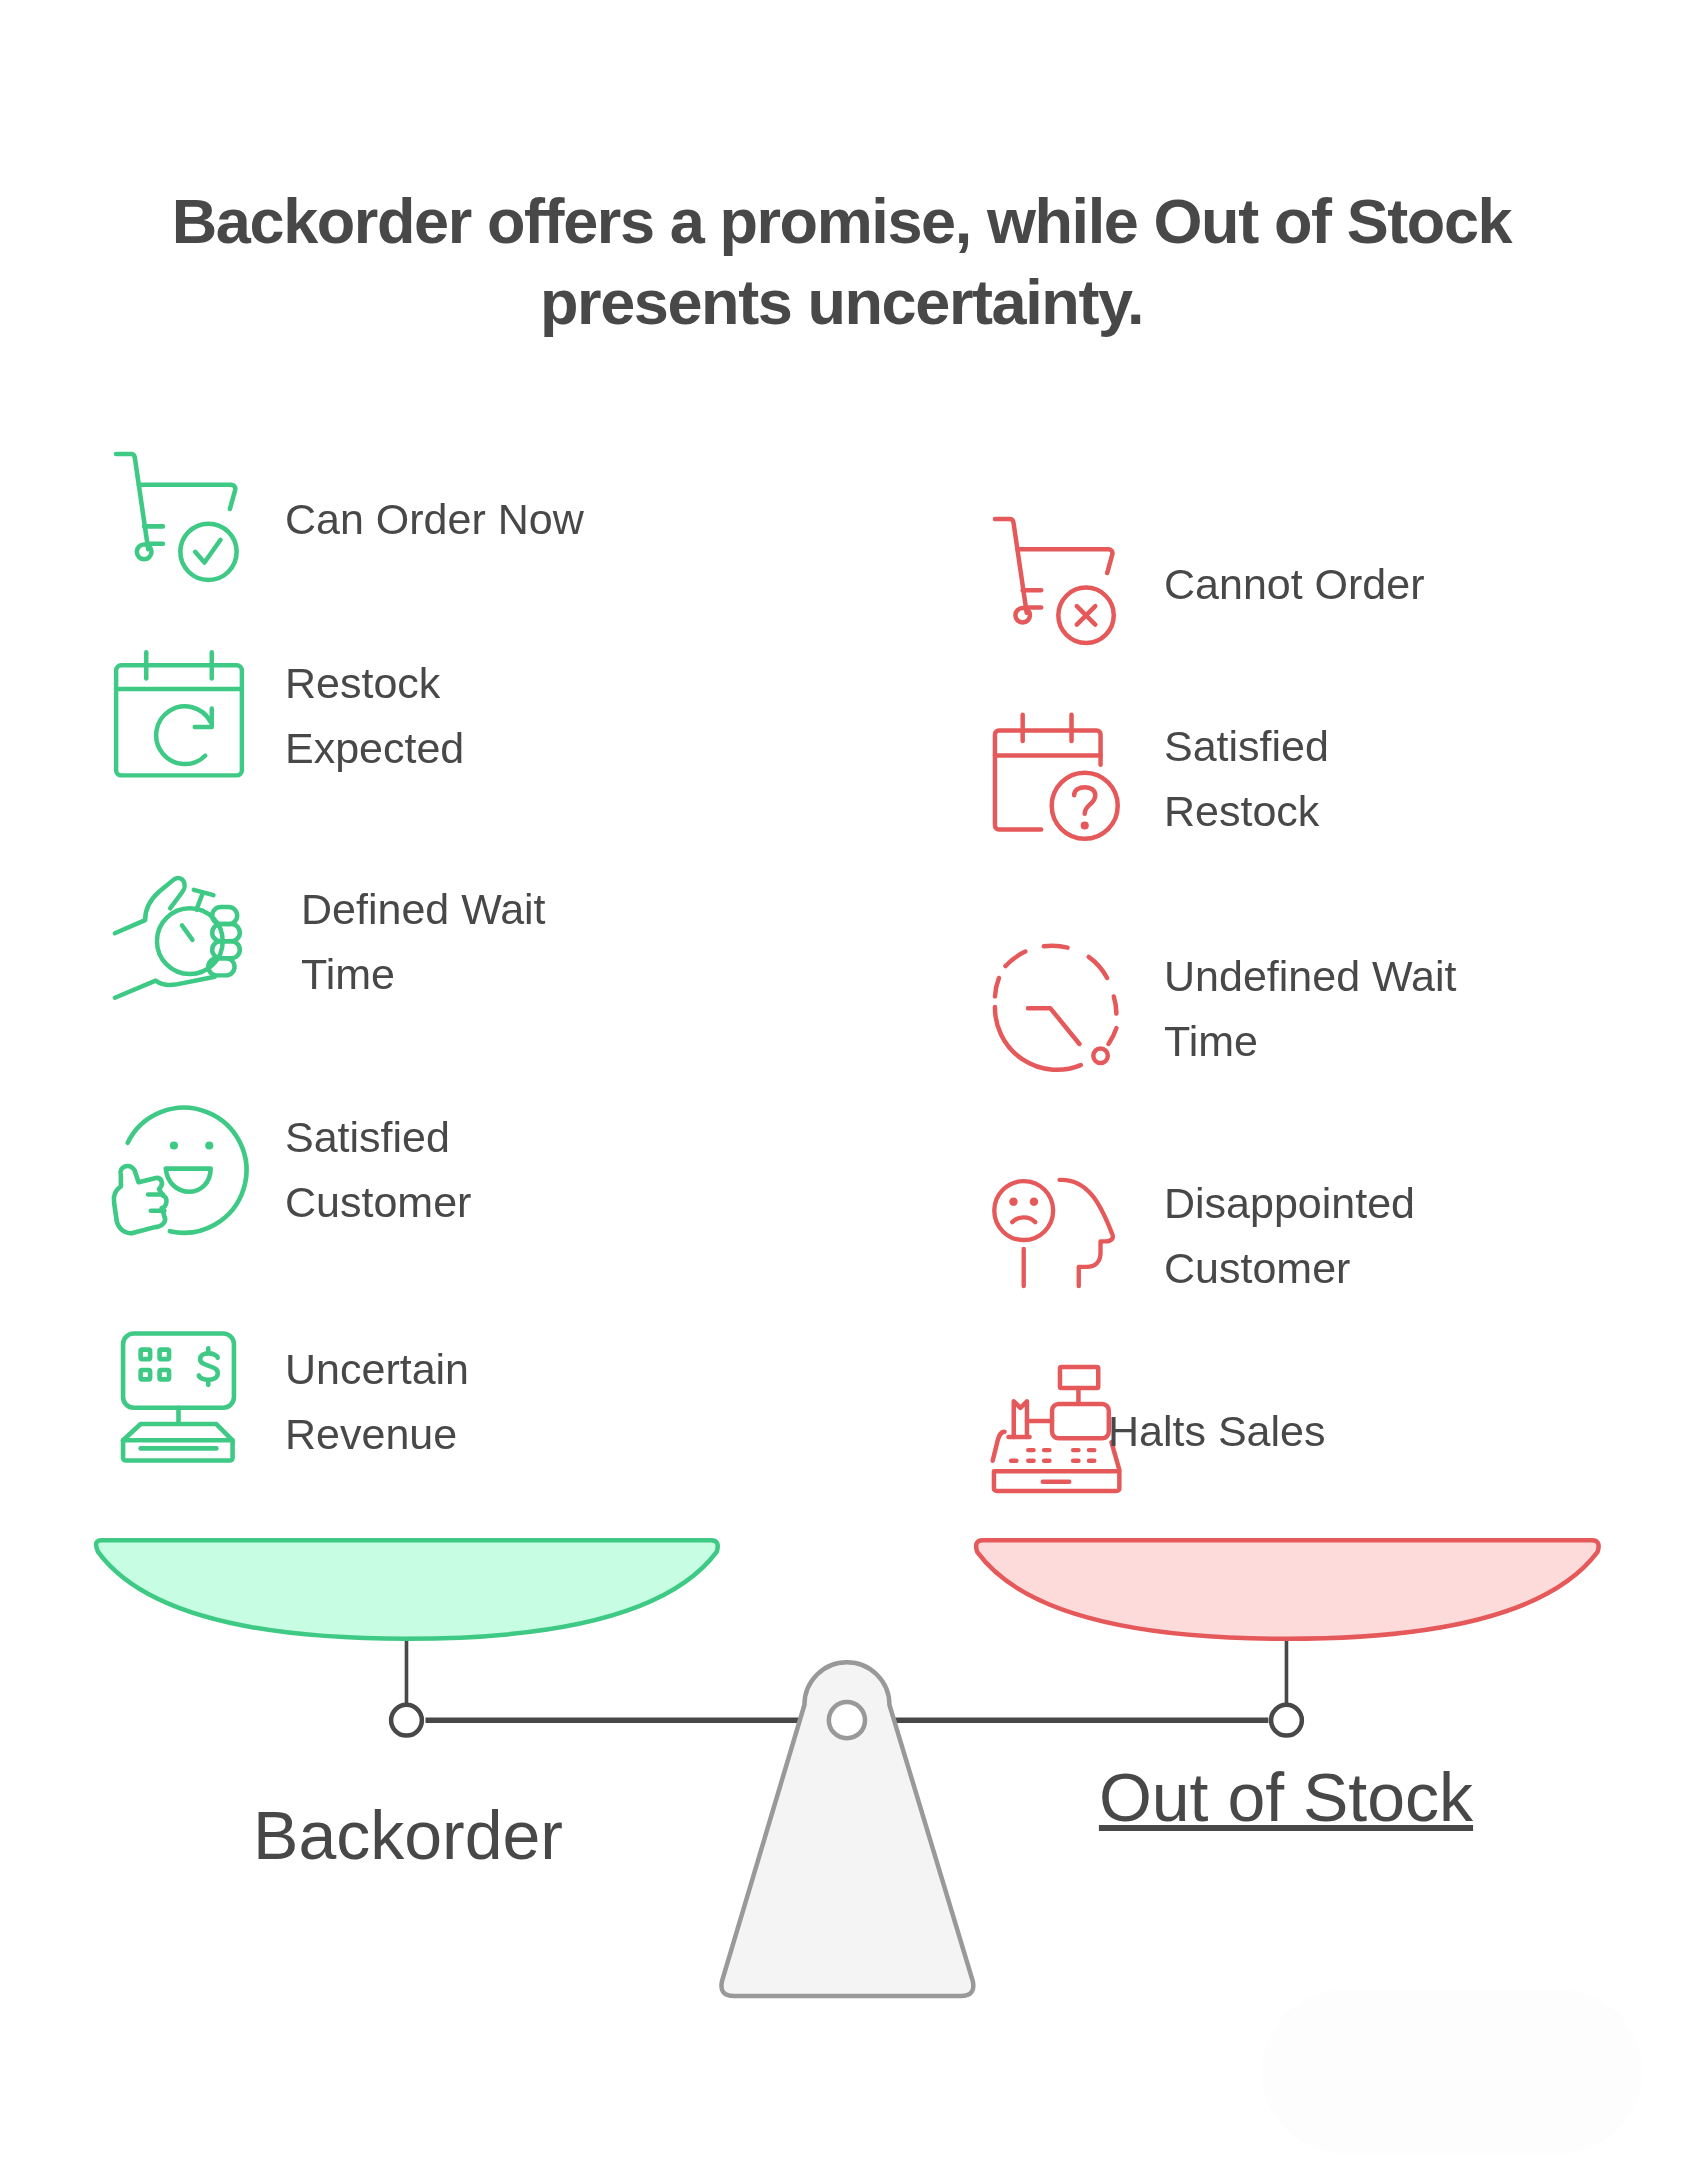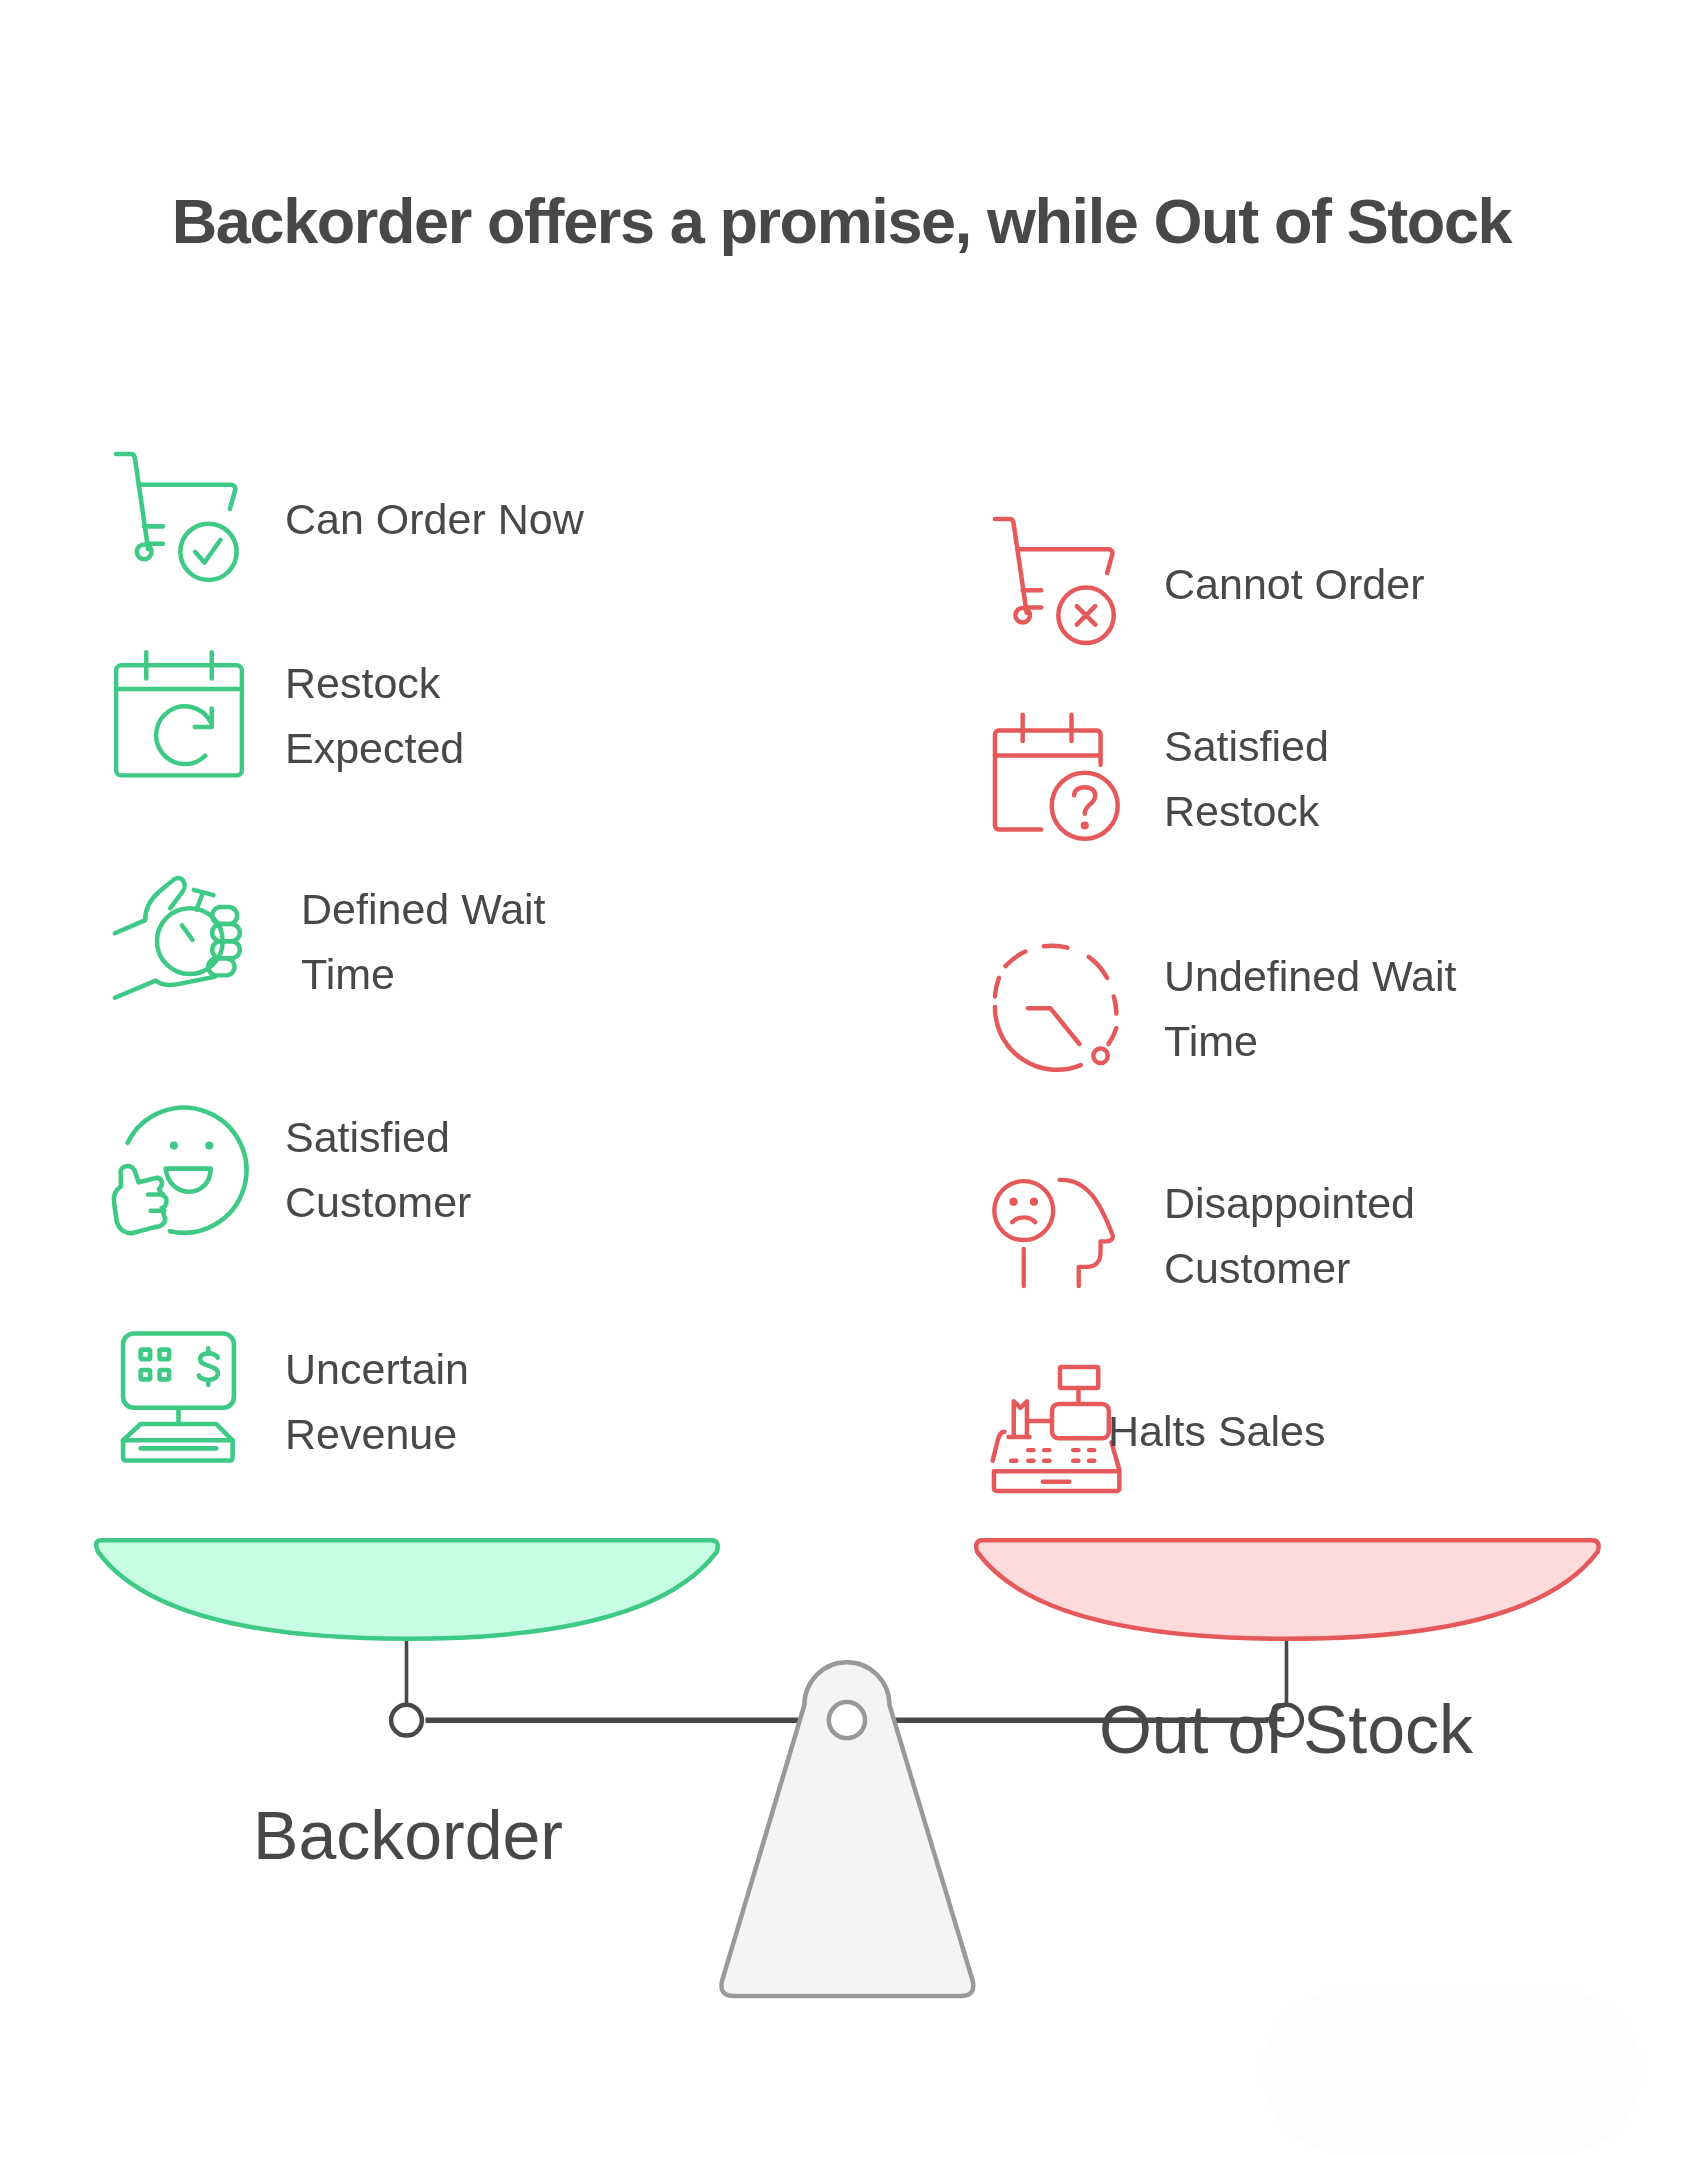--- a/index.html
+++ b/index.html
@@ -21,20 +21,21 @@
   .side-label { position: absolute; font-size: 68px; line-height: 58px; color: #484848; text-align: center; width: 452px; white-space: nowrap; }
   .blob { position: absolute; left: 1262px; top: 1990px; width: 380px; height: 163px; background: #fdfdfd; border-radius: 81px; }
 </style>
 </head>
 <body>
 
 <div class="canvas">
 
   <div class="title">
     <span>Backorder offers a promise, while Out of Stock</span>
+    <span>presents uncertainty.</span>
   </div>
 
   <div>
 
     <div class="item">
       <div class="icon g" style="left:112px; top:450px; width:134px; height:134px;">
         <svg viewBox="0 0 100 100">
           <path class="ic" d="M3 3 H14 a3 3 0 0 1 3 2.5 L27 74"></path>
           <path class="ic" d="M20 26 H89 a3 3 0 0 1 3 3.5 L88 44"></path>
           <path class="ic" d="M24 57 H38"></path>
@@ -235,17 +236,17 @@
 
     <path d="M112 1703 H786 Q796 1703 792 1716 Q720 1812 449 1812 Q178 1812 108 1716 Q102 1703 112 1703 Z" fill="#c6fde3" stroke="#3ec985" stroke-width="5" stroke-linejoin="round"></path>
 
     <path d="M1086 1703 H1760 Q1770 1703 1766 1716 Q1694 1812 1422 1812 Q1150 1812 1080 1716 Q1076 1703 1086 1703 Z" fill="#fedbdb" stroke="#e5595a" stroke-width="5" stroke-linejoin="round"></path>
 
     <path d="M889 1885 A47 47 0 0 1 983 1885 L1075 2190 Q1079 2207 1062 2207 H811 Q794 2207 798 2190 Z" fill="#f4f4f4" stroke="#999999" stroke-width="5" stroke-linejoin="round"></path>
     <circle cx="936" cy="1902" r="20" fill="#ffffff" stroke="#999999" stroke-width="5"></circle>
   </svg>
 
   <div class="side-label" style="left:182px; top:1806px;">Backorder</div>
-  <div class="side-label" style="left:1060px; top:1700px;">Out of Stock</div>
+  <div class="side-label" style="left:1060px; top:1768px;text-decoration:underline;">Out of Stock</div>
 
   <div class="blob"></div>
 </div>
 
 
 </body></html>

